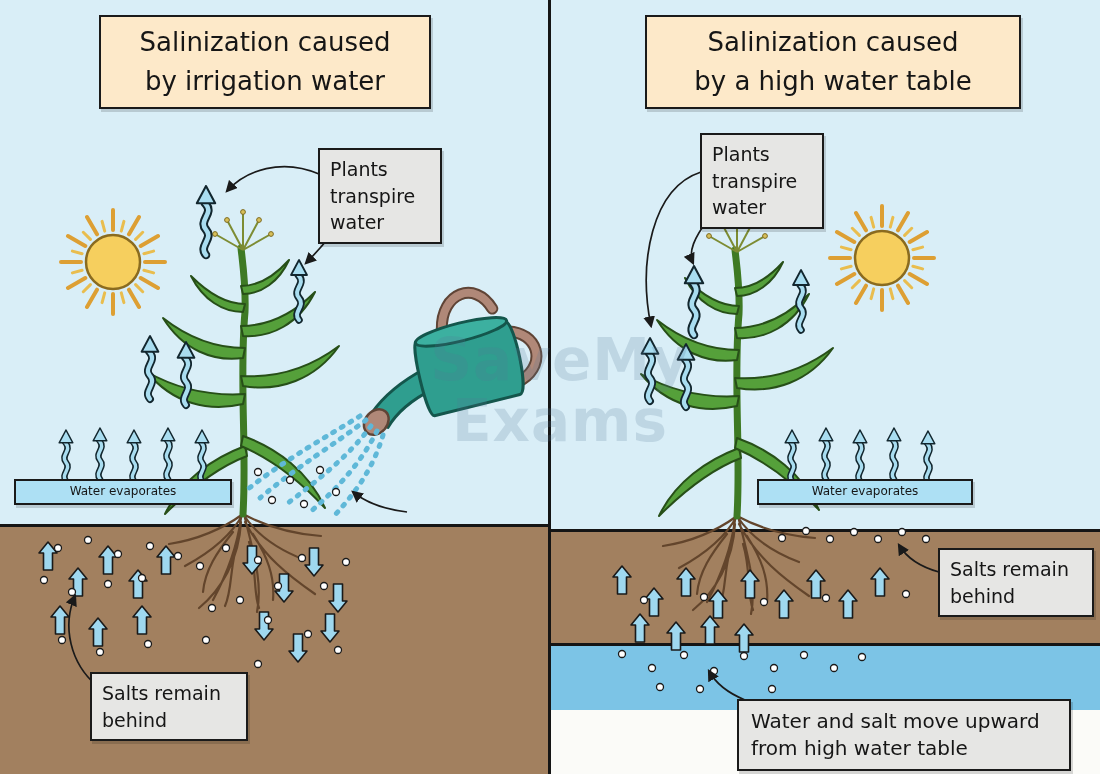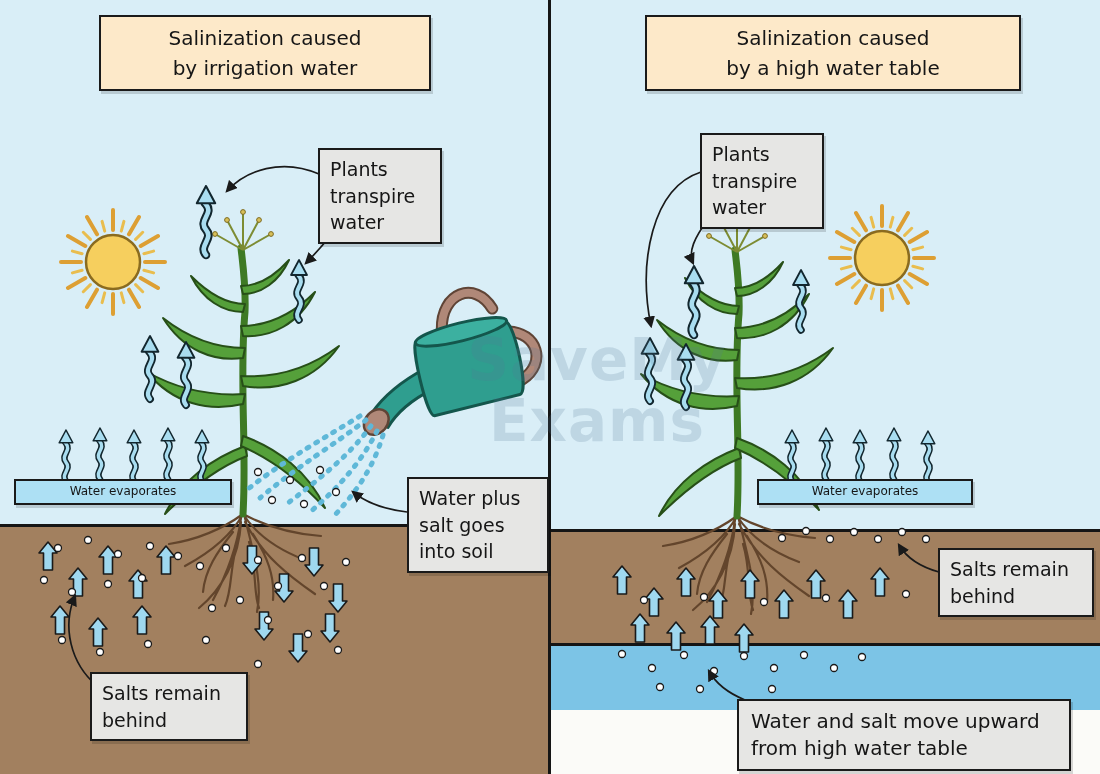--- a/index.html
+++ b/index.html
@@ -5,25 +5,25 @@
   html,body{margin:0;padding:0;background:#fff}
   #stage{position:relative;width:1100px;height:774px;background:var(--c-sky,#d9eef7);
          font-family:"DejaVu Sans",sans-serif;overflow:hidden}
   .layer{position:absolute}
   #soilL{left:0;top:524px;width:550px;height:250px;background:var(--c-soil,#a2805f);border-top:3px solid #151515;z-index:1}
   #soilR{left:551px;top:529px;width:549px;height:114px;background:var(--c-soil,#a2805f);border-top:3px solid #151515;z-index:1}
   #waterR{left:551px;top:643px;width:549px;height:64px;background:var(--c-water,#7cc4e6);border-top:3px solid #151515;border-bottom:3px solid #151515;z-index:1;box-sizing:content-box}
   #belowR{left:551px;top:710px;width:549px;height:64px;background:#fbfbf8;z-index:1}
   #divider{left:548px;top:0;width:3px;height:774px;background:#151515;z-index:2}
   #art{left:0;top:0;z-index:3;pointer-events:none}
-  #wm{left:452px;top:330px;width:290px;text-align:center;font-size:58px;font-weight:bold;line-height:1.05;
+  #wm{left:415px;top:330px;width:290px;text-align:center;font-size:58px;font-weight:bold;line-height:1.05;
       color:rgba(84,122,148,0.20);white-space:pre-line;z-index:6;letter-spacing:1px;pointer-events:none}
   .box{position:absolute;z-index:5;border:2px solid #1a1a1a;box-sizing:border-box;white-space:pre-line;
        box-shadow:2px 3px 0 rgba(0,0,0,0.15);color:#161616}
-  .title{background:var(--c-title_box,#fde9c9);font-size:20px;line-height:1.5;text-align:center;padding:6px 8px}
+  .title{background:var(--c-title_box,#fde9c9);font-size:26px;line-height:1.5;text-align:center;padding:6px 8px}
   .callout{background:var(--c-callout_box,#e6e6e4);font-size:19px;line-height:1.4;padding:6px 10px}
   .evap{background:var(--c-evaporates_box,#ade0f4);font-size:12px;text-align:center;padding:3px 0;line-height:1.3}
   .note{background:var(--c-callout_box,#e6e6e4);font-size:20px;line-height:1.35;padding:7px 12px}
   
   .wo{fill:none;stroke:#12262e;stroke-width:7.5;stroke-linecap:round}
   .wi{fill:none;stroke:var(--c-arrow_blue,#a9ddf0);stroke-width:4;stroke-linecap:round}
   .wh{fill:var(--c-arrow_blue,#a9ddf0);stroke:#12262e;stroke-width:1.8;stroke-linejoin:round}
   .ba{fill:var(--c-block_arrow_blue,#9fd8ef);stroke:#1a1a1a;stroke-width:1.6;stroke-linejoin:round}
   .salt{fill:#ffffff;stroke:#1a1a1a;stroke-width:1.3}
   .ca{fill:none;stroke:#1a1a1a;stroke-width:1.7}
@@ -271,23 +271,20 @@
   <div class="box callout" style="left:318px;top:148px;width:124px;">Plants
 transpire
 water</div>
   <div class="box callout" style="left:700px;top:133px;width:124px;">Plants
 transpire
 water</div>
 
   <div class="box evap" style="left:14px;top:479px;width:218px;">Water evaporates</div>
   <div class="box evap" style="left:757px;top:479px;width:216px;">Water evaporates</div>
 
-  <div class="box callout" style="left:407px;top:477px;width:142px;">Water plus
-salt goes
-into soil</div>
 
   <div class="box callout" style="left:90px;top:672px;width:158px;">Salts remain
 behind</div>
   <div class="box callout" style="left:938px;top:548px;width:156px;">Salts remain
 behind</div>
 
   <div class="box note" style="left:737px;top:699px;width:334px;">Water and salt move upward
 from high water table</div>
 
 </div>

